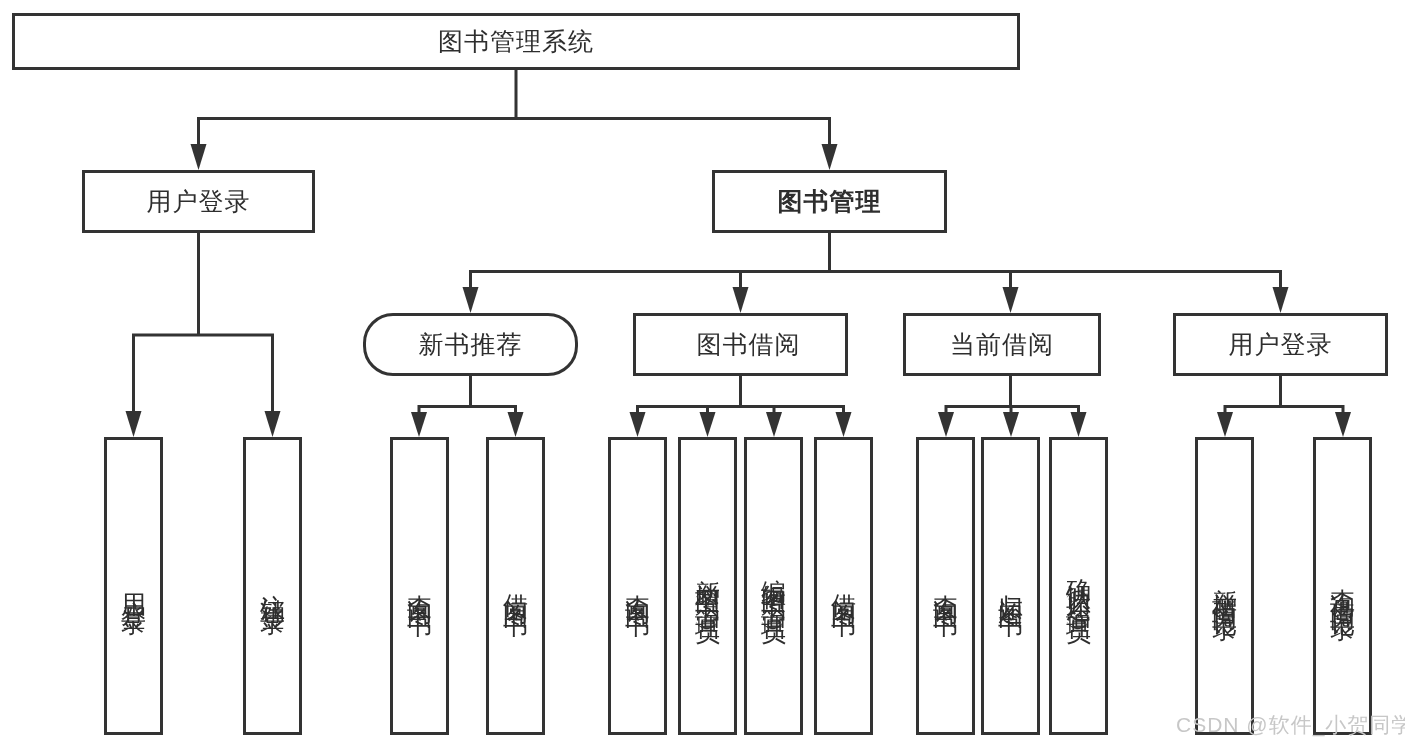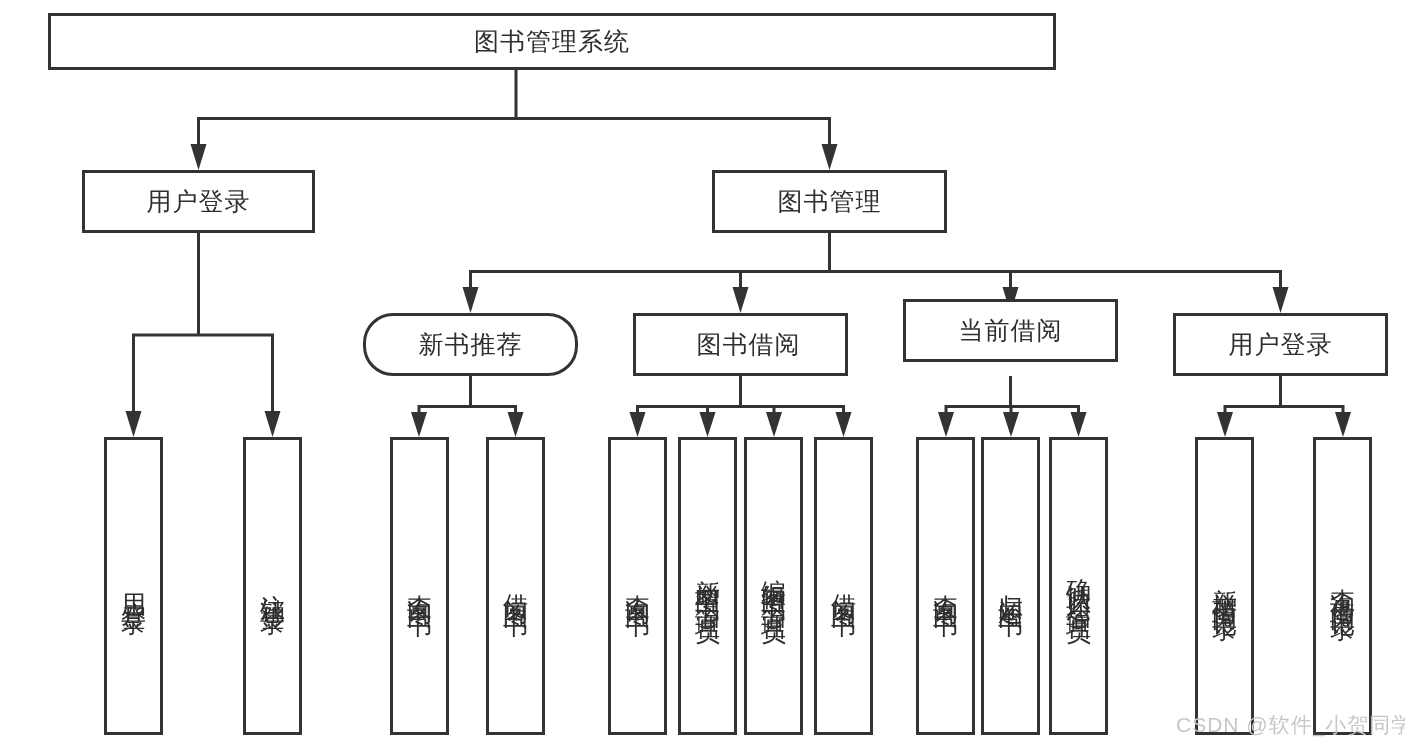--- a/index.html
+++ b/index.html
@@ -23,21 +23,21 @@
     box-sizing: border-box;
     border: 3px solid #333333;
     background: #ffffff;
     display: flex;
     align-items: center;
     justify-content: center;
     color: #2e2e2e;
     z-index: 2;
   }
   .hbox { font-size: 25px; letter-spacing: 1px; }
-  .root-box { left: 12px; top: 13px; width: 1008px; height: 57px; margin-left: 36px; }
+  .root-box { left: 12px; top: 13px; width: 1008px; height: 57px; }
   .vbox {
     top: 437px;
     width: 59px;
     height: 298px;
     writing-mode: vertical-rl;
     text-orientation: mixed;
     font-size: 25px;
     letter-spacing: 6px;
     line-height: 1;
   }
@@ -103,25 +103,25 @@
     <g stroke="#333333" stroke-width="3" fill="none">
       <path d="M1280.5 376 V406.5 M1225 406.5 H1343 M1225 405 V414 M1343 405 V414"></path>
       <polygon points="1217,412 1233,412 1225,437" fill="#333333" stroke="none"></polygon>
       <polygon points="1335,412 1351,412 1343,437" fill="#333333" stroke="none"></polygon>
     </g>
   </svg>
 
   <div class="box hbox root-box">图书管理系统</div>
 
   <div class="box hbox" style="left:82px; top:170px; width:233px; height:63px;">用户登录</div>
-  <div class="box hbox" style="left:712px; top:170px; width:235px; height:63px;">图书管理</div>
+  <div class="box hbox" style="left:712px; top:170px; width:235px; height:63px;font-weight:bold;">图书管理</div>
 
   <div class="box hbox" style="left:363px; top:313px; width:215px; height:63px;border-radius:30px;">新书推荐</div>
   <div class="box hbox" style="left:633px; top:313px; width:215px; height:63px;padding-left:16px;">图书借阅</div>
-  <div class="box hbox" style="left:903px; top:299px; width:215px; height:63px;">当前借阅</div>
+  <div class="box hbox" style="left:903px; top:313px; width:198px; height:63px;">当前借阅</div>
   <div class="box hbox" style="left:1173px; top:313px; width:215px; height:63px;">用户登录</div>
 
   <div class="box vbox" style="left:104px;">用户登录</div>
   <div class="box vbox" style="left:243px;">注销登录</div>
 
   <div class="box vbox" style="left:390px;">查询图书</div>
   <div class="box vbox" style="left:486px;">借阅图书</div>
 
   <div class="box vbox" style="left:608px;">查询图书</div>
   <div class="box vbox" style="left:678px;">新增图书（管理员）</div>

